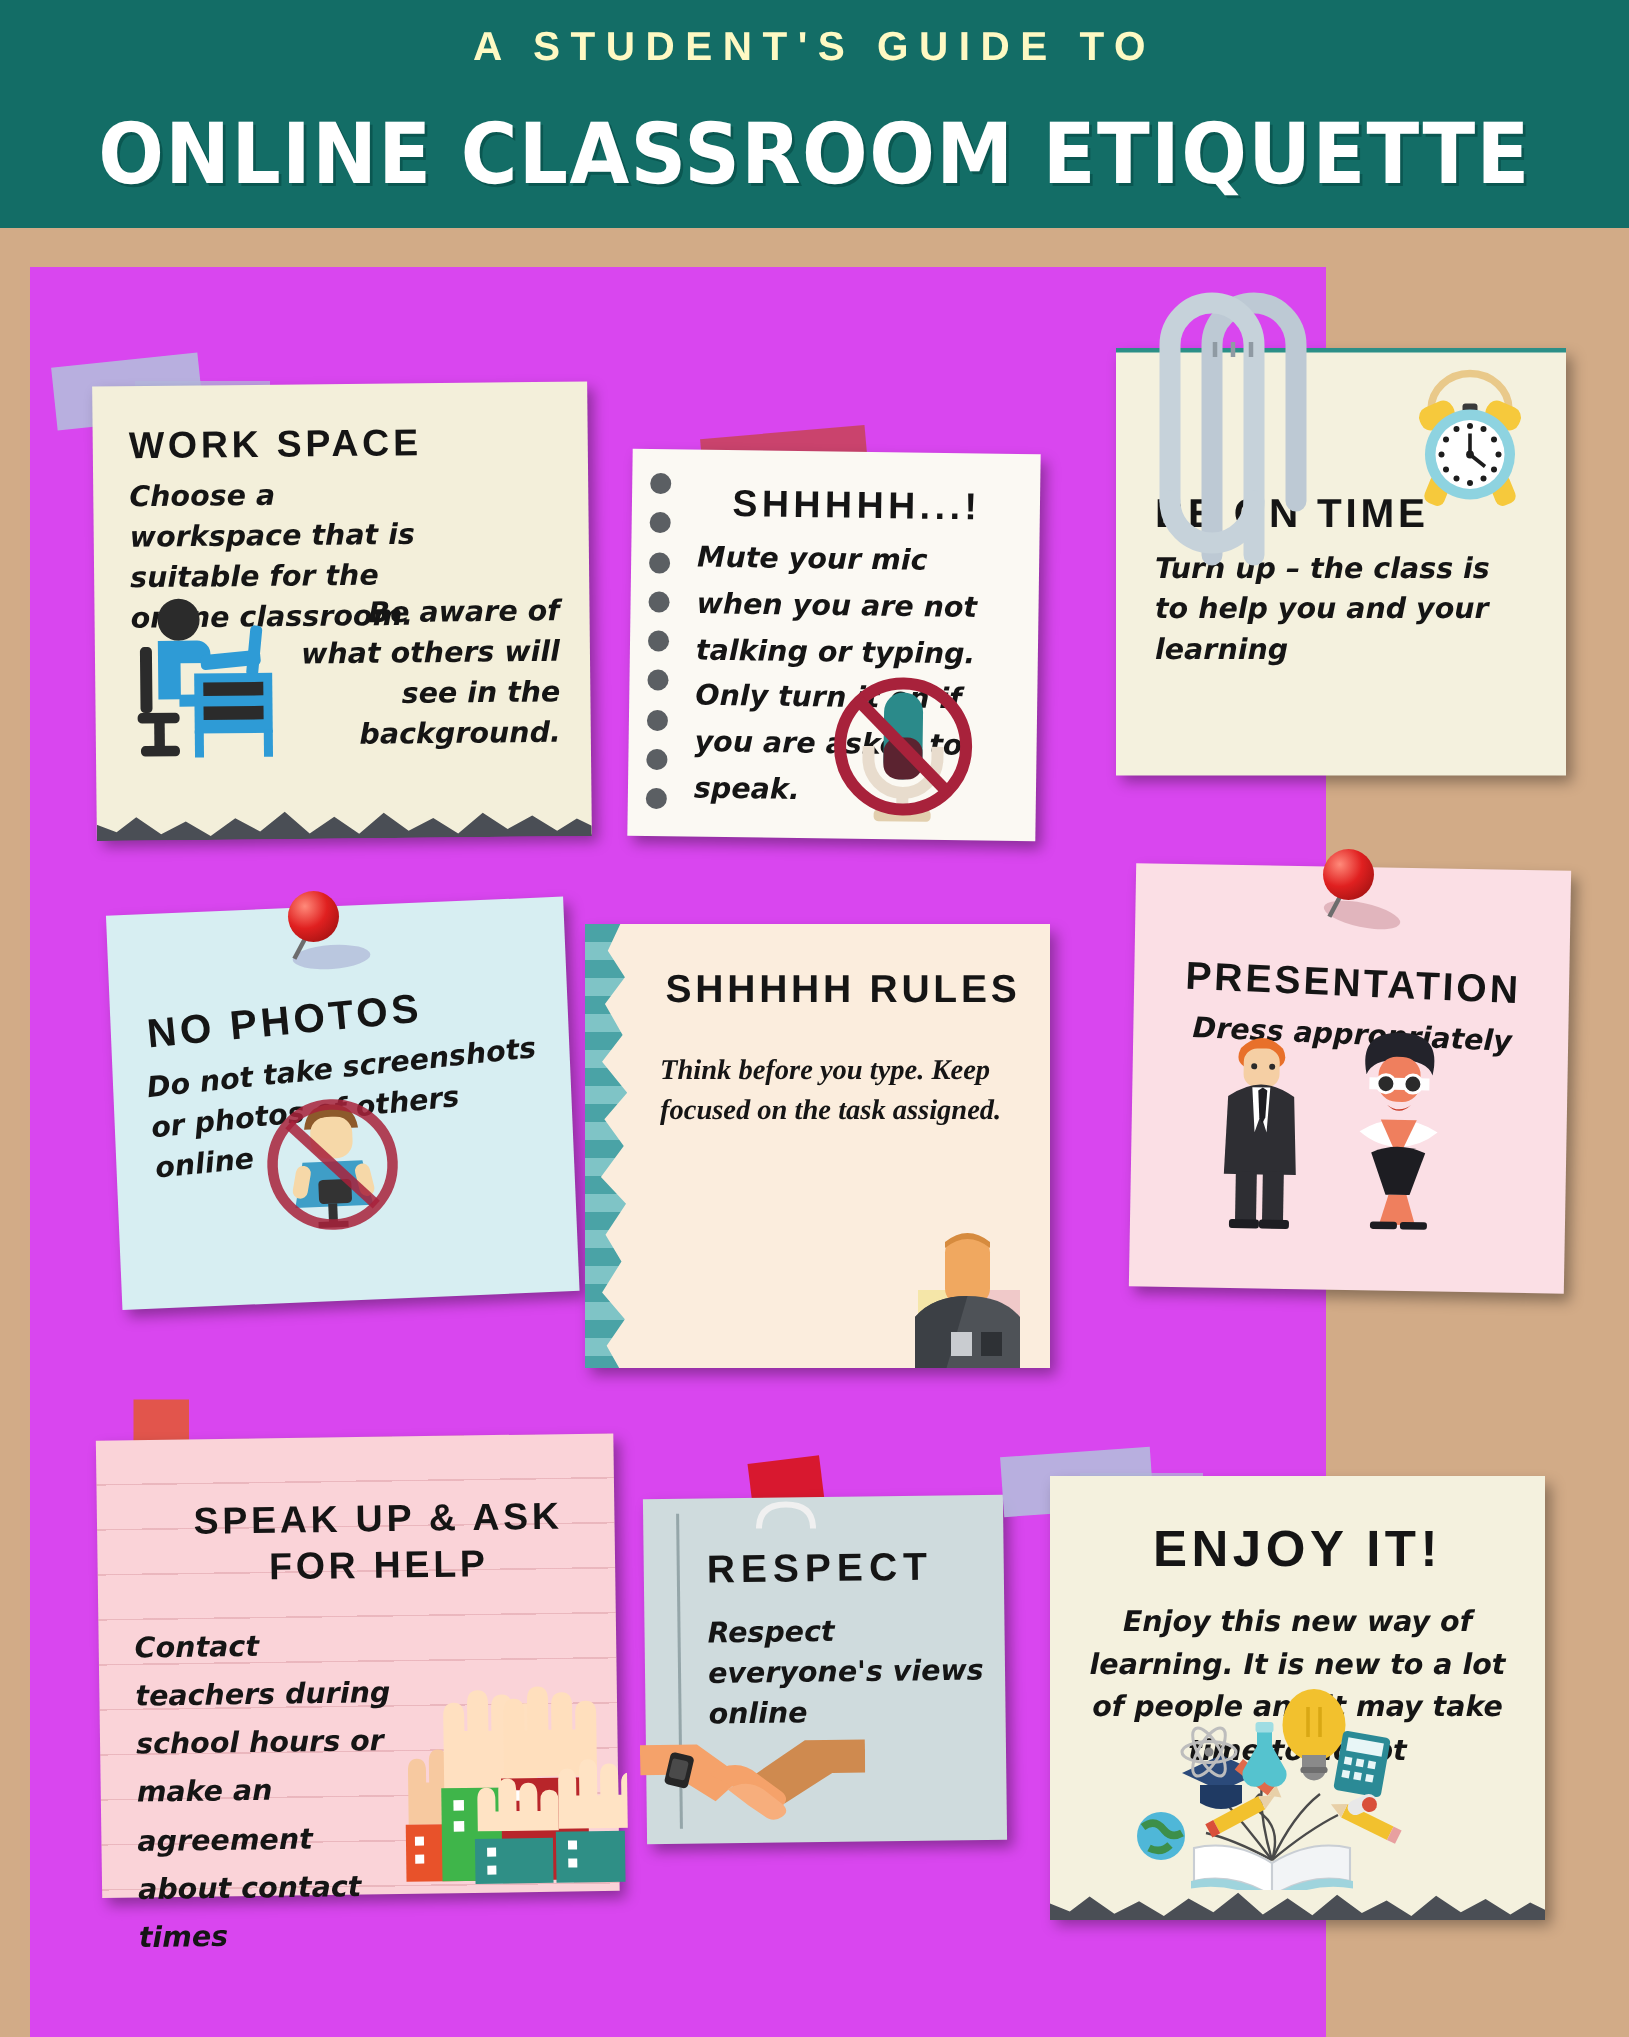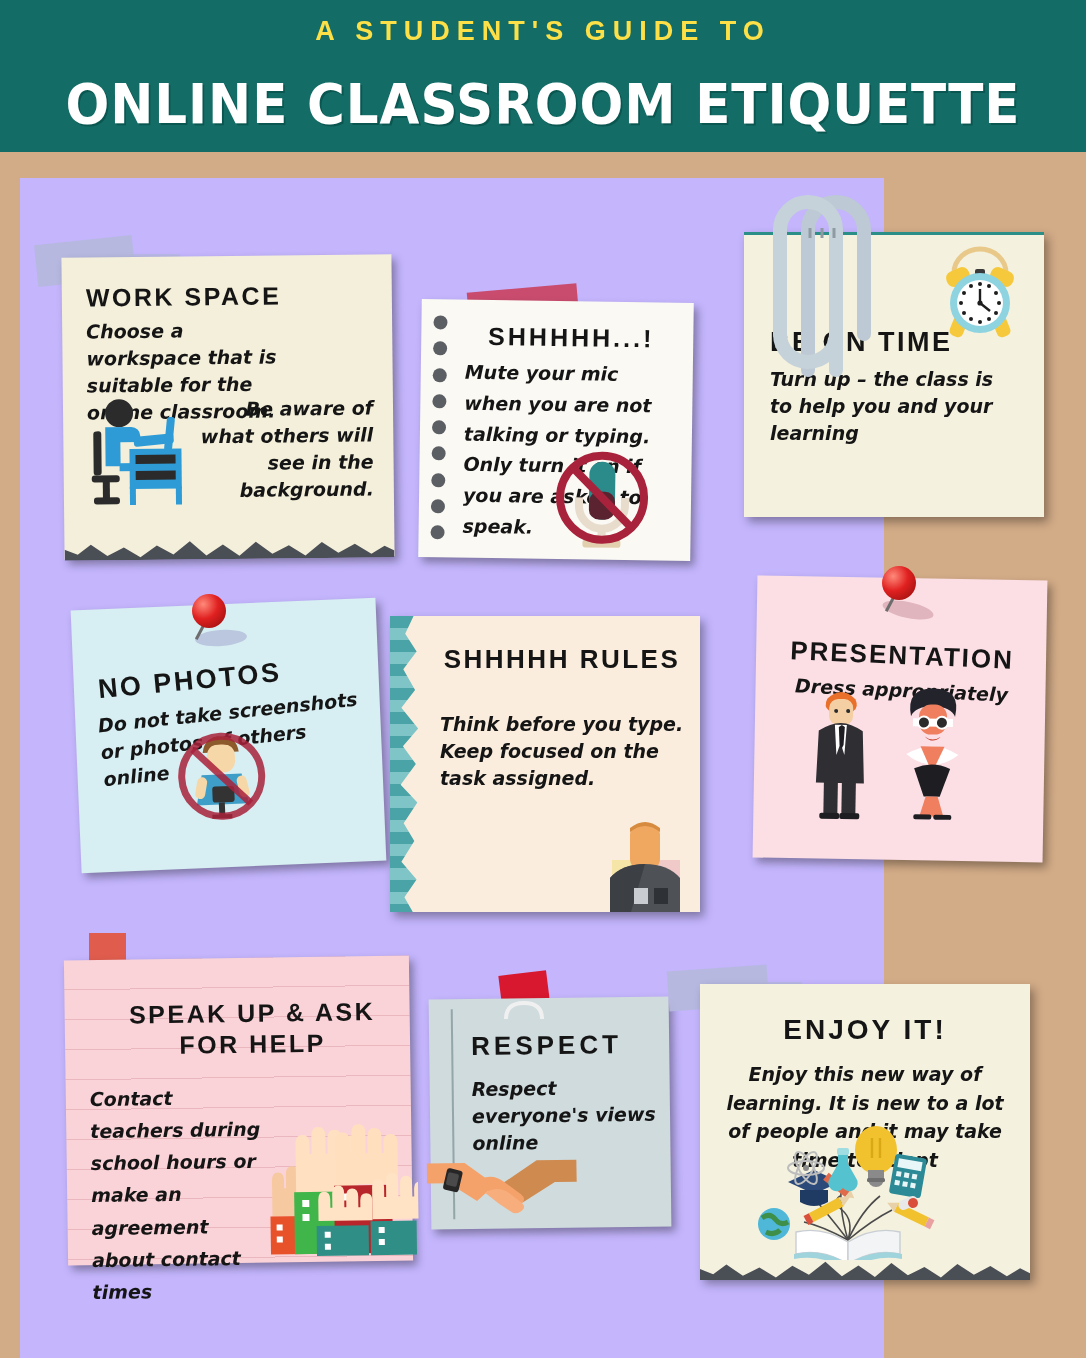--- a/index.html
+++ b/index.html
@@ -10,35 +10,35 @@
     overflow:hidden;
     position:relative;
   }
   
   .header{
     position:absolute;left:0;top:0;width:1086px;height:152px;
     background:#136d66;
     display:flex;flex-direction:column;align-items:center;justify-content:center;
   }
   .header .kicker{
-    color:#fde047;font-size:27px;letter-spacing:7px;font-weight:bold;
+    color:#fef9c3;font-size:27px;letter-spacing:7px;font-weight:bold;
     margin-bottom:24px;
     font-family:"Liberation Sans", sans-serif;
   }
   .header .main-title{
     color:#ffffff;font-size:56px;font-weight:bold;letter-spacing:1px;
     transform:scaleX(0.92);
     text-shadow:2px 2px 0 rgba(0,60,56,.45);
     font-family:"DejaVu Sans", sans-serif;
     white-space:nowrap;
   }
   
   .board{
     position:absolute;left:20px;top:178px;width:864px;height:1180px;
-    background:#c4b5fd;
+    background:#d946ef;
   }
   
   .card{position:absolute;box-sizing:border-box;
     box-shadow:4px 5px 9px rgba(0,0,0,.35);}
   .h1c{
     font-family:"Liberation Sans", sans-serif;
     font-weight:bold;color:#151515;letter-spacing:2.5px;
     font-size:25px;margin:0 0 6px 0;
   }
   .body-t{
@@ -231,21 +231,21 @@
     </div>
   </div>
   <div class="pin-shadow" style="left:175px;top:452px;transform:rotate(-4deg);"></div>
   <div class="pin-needle" style="left:186px;top:440px;"></div>
   <div class="pin" style="left:172px;top:416px;"></div>
 
   <div class="card" id="card-schoolrules">
     <div class="ragged"></div>
     <div style="padding:28px 16px 0 50px;position:relative;height:100%;box-sizing:border-box;">
       <div class="h1c" style="text-align:center;font-size:26px;">SHHHHH RULES</div>
-      <p class="body-t" style="margin-top:36px;">Think before you type. Keep focused on the task assigned.</p>
+      <p class="body-t" style="margin-top:26px;font-family:Liberation Serif, serif;">Think before you type. Keep focused on the task assigned.</p>
 
       <svg class="ill" style="right:6px;bottom:0px;" width="98" height="96" viewBox="0 0 98 96">
         <rect x="16" y="44" width="22" height="40" fill="#f5e6a8"></rect>
         <rect x="62" y="44" width="22" height="40" fill="#f0c9c9"></rect>
         <rect x="34" y="8" width="30" height="46" rx="11" fill="#f0a860"></rect>
         <path d="M34 16 q15 -12 30 0 v-4 q-15 -12 -30 0 z" fill="#d68b3e"></path>
         <path d="M14 62 q12 -14 35 -14 q23 0 35 14 v34 h-70 z" fill="#4e5257"></path>
         <path d="M14 62 q12 -14 35 -14 l-14 48 h-21 z" fill="#3c4045"></path>
         <rect x="38" y="72" width="14" height="16" fill="#c9ccd0"></rect>
         <rect x="58" y="72" width="14" height="16" fill="#2e3135"></rect>
@@ -353,21 +353,21 @@
         <rect x="18" y="20" width="16" height="22" rx="3" fill="#262626" transform="rotate(14 26 31)"></rect>
         <rect x="20" y="24" width="11" height="13" rx="2" fill="#4a4a4a" transform="rotate(14 26 31)"></rect>
       </svg>
     </div>
   </div>
 
   <div class="tape-purple" style="left:648px;top:790px;width:100px;height:40px;transform:rotate(-4deg);"></div>
   <div class="tape-purple" style="left:700px;top:804px;width:82px;height:34px;opacity:.75;"></div>
   <div class="card" id="card-enjoy">
     <div style="padding:30px 20px 0 20px;position:relative;height:100%;box-sizing:border-box;">
-      <div class="h1c" style="text-align:center;font-size:28px;letter-spacing:3px;">ENJOY IT!</div>
+      <div class="h1c" style="text-align:center;font-size:34px;letter-spacing:3px;">ENJOY IT!</div>
       <p class="body-t" style="text-align:center;margin-top:14px;line-height:1.5;">Enjoy this new way of learning. It is new to a lot of people and it may take time to adapt</p>
 
       <svg class="ill" style="left:48px;top:136px;" width="200" height="140" viewBox="0 0 200 140">
 
         <g stroke="#4a4a4a" stroke-width="1.6" fill="none">
           <path d="M100 120 q-20 -26 -36 -44"></path>
           <path d="M100 120 q-10 -34 -6 -56"></path>
           <path d="M100 120 q14 -30 32 -44"></path>
           <path d="M100 120 q24 -20 44 -30"></path>
           <path d="M100 120 q-26 -14 -44 -18"></path>

